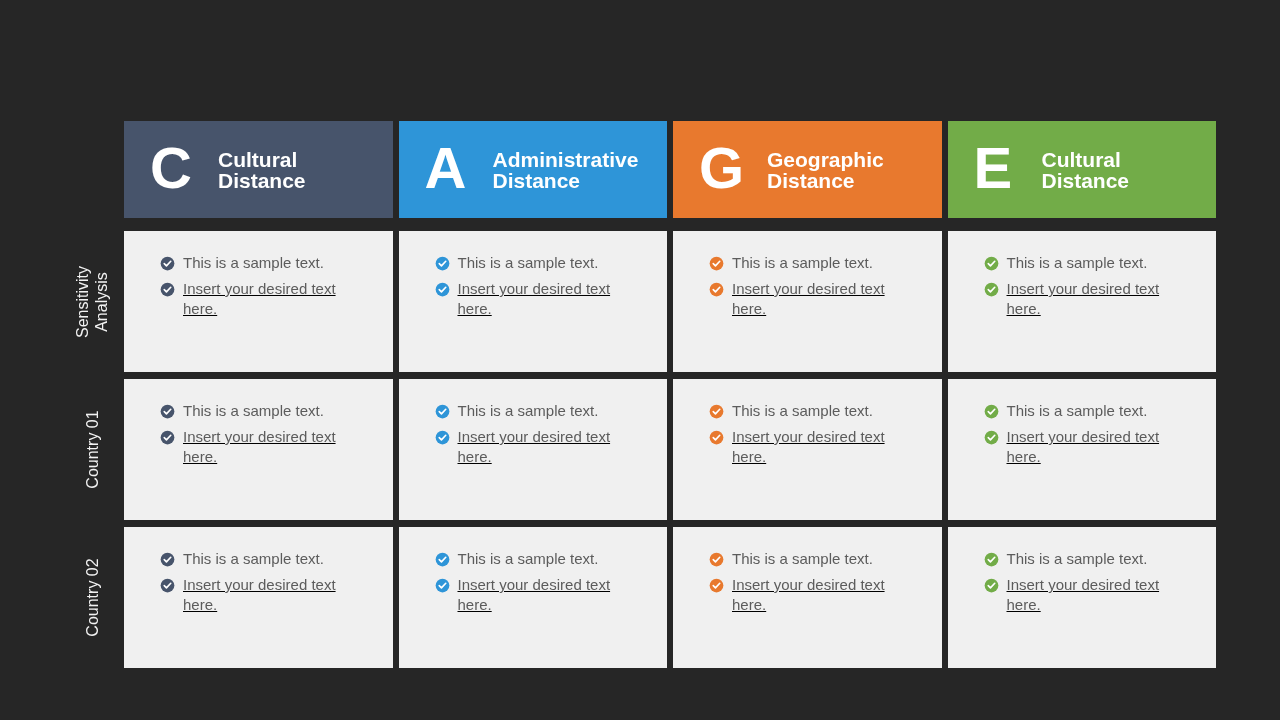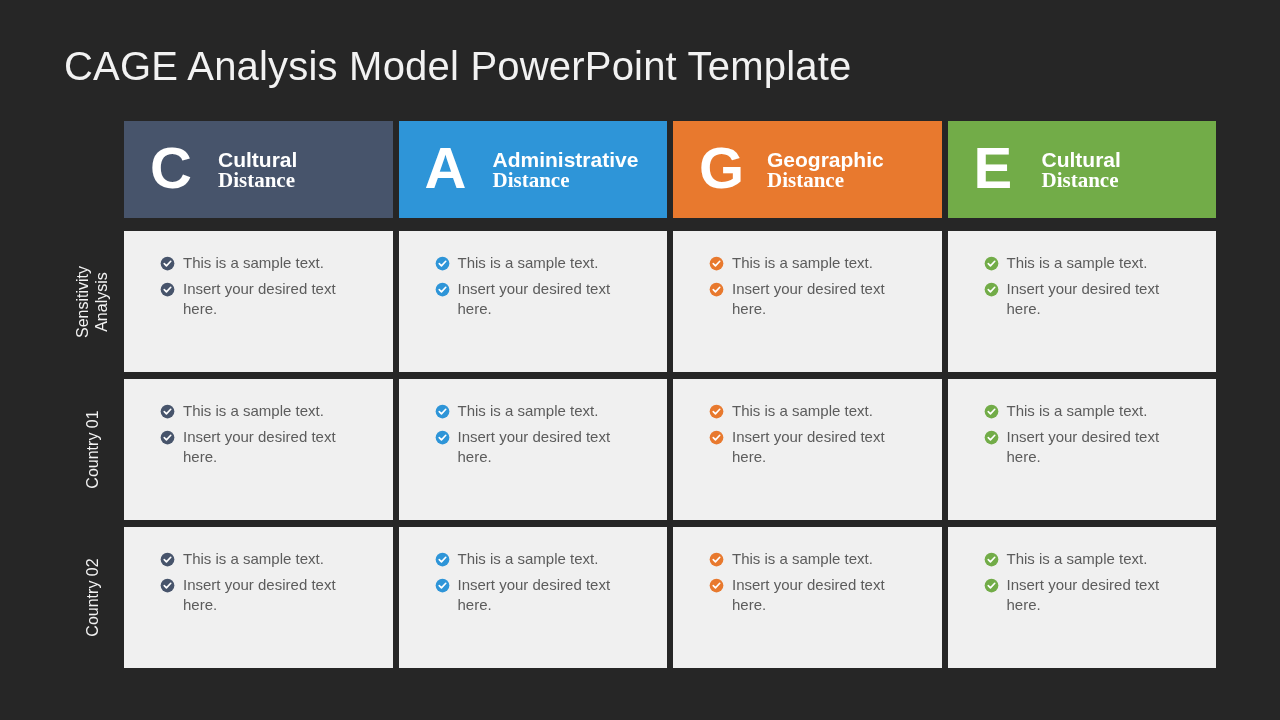--- a/index.html
+++ b/index.html
@@ -70,21 +70,21 @@
     text-align: left;
     margin-top: -3px;
   }
   .header-title {
     font-size: 21px;
     font-weight: bold;
     color: #ffffff;
     line-height: 21px;
     margin-left: 10px;
   }
-  .header-title .l2 { display: block; font-family: Liberation Serif, serif; }
+  .header-title .l2 { display: block; }
 
   .body-rows {
     position: absolute;
     left: 0;
     top: 110px;
     width: 1092px;
   }
   .body-row {
     display: flex;
     gap: 6px;
@@ -100,21 +100,21 @@
   }
   .row-h1 .cell { height: 141px; }
   .row-h2 .cell { height: 141px; }
   .row-h3 .cell { height: 141px; }
 
   .bullet {
     display: flex;
     align-items: flex-start;
     margin-bottom: 6px;
   }
-  .bullet:last-child { margin-bottom: 0; }
+  .bullet:last-child { margin-bottom: 0; text-decoration: underline; }
 
   .bullet-icon {
     flex: 0 0 15px;
     width: 15px;
     height: 15px;
     margin-top: 3px;
     margin-right: 8px;
   }
   .bullet-icon svg { display: block; width: 15px; height: 15px; }
 
@@ -135,21 +135,20 @@
     transform: rotate(-90deg);
     white-space: nowrap;
   }
   .row-label .l2 { display: block; }
 </style>
 </head>
 <body style="background: rgb(38, 38, 38);">
 
 <div id="slide">
 
-  <div id="page-title">CAGE Analysis Model PowerPoint Template</div>
 
   <div id="matrix">
 
     <div class="header-row" id="header-row">
         <div class="header-card" style="background: rgb(71, 84, 107);">
           <div class="header-letter">C</div>
           <div class="header-title"><span class="l1">Cultural</span><span class="l2">Distance</span></div>
         </div>
         <div class="header-card" style="background: rgb(46, 149, 216);">
           <div class="header-letter">A</div>

